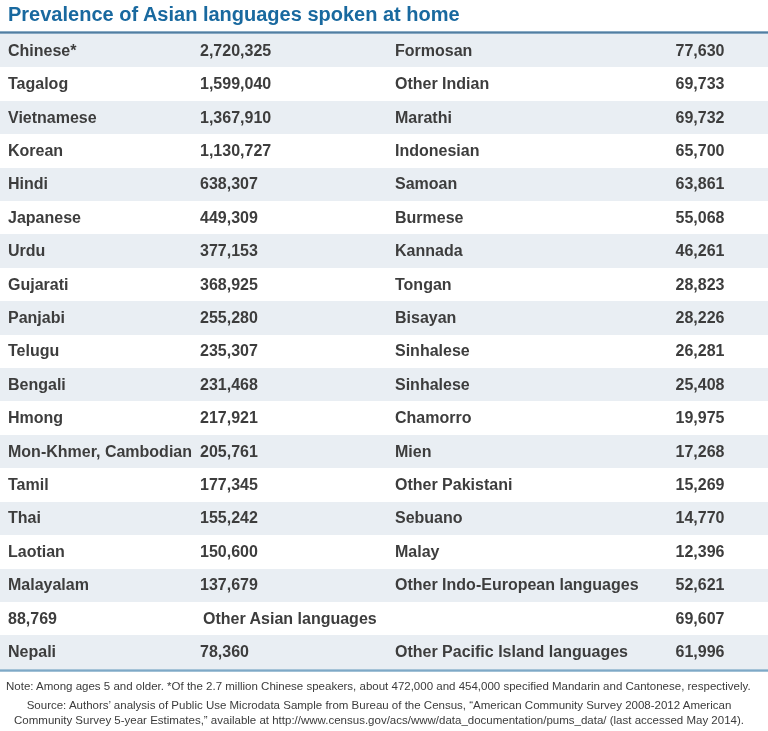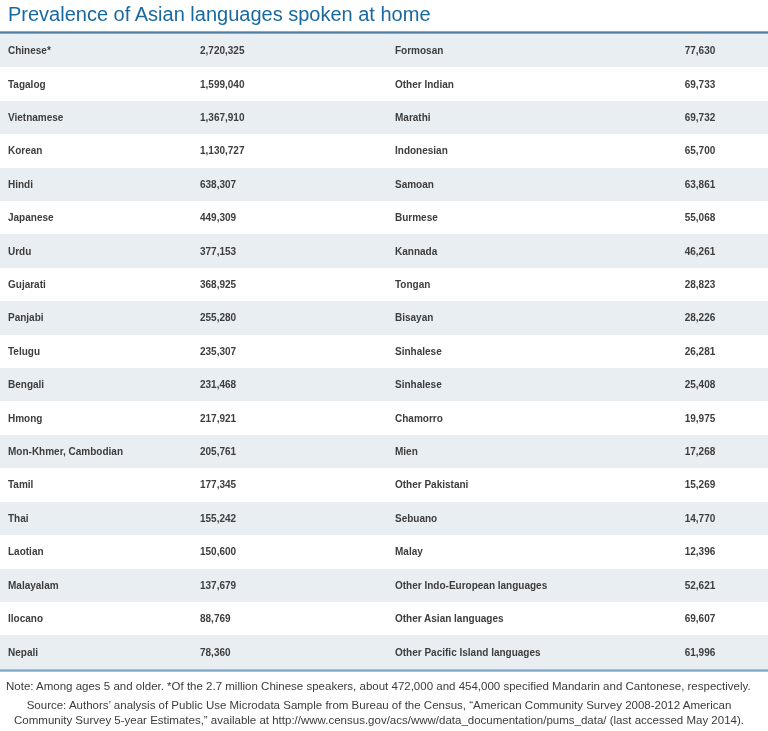--- a/index.html
+++ b/index.html
@@ -5,38 +5,38 @@
   html,body{margin:0;padding:0;background:#ffffff;}
   body{
     width:768px;height:731px;overflow:hidden;
     font-family:"Liberation Sans","DejaVu Sans",sans-serif;
     -webkit-font-smoothing:antialiased;
   }
   .figure{width:768px;height:731px;background:#fff;}
 
   .title{
     padding:3px 8px 5px 8px;
-    font-size:20px;font-weight:normal;
+    font-size:20px;font-weight:bold;
     color:#19699f;letter-spacing:0;border-radius:7px;
   }
   .rule-top{
     height:3px;width:768px;
     background:linear-gradient(#a9c5d9,#527ea1 45%,#527ea1 60%,#a9c5d9);
   }
   .rule-bottom{
     height:3px;width:768px;
     background:linear-gradient(#bcd2e1,#7ea9c7 45%,#7ea9c7 60%,#bcd2e1);
   }
 
   .table-body{width:768px;}
   .row{
     display:flex;align-items:center;
     height:33.42px;box-sizing:border-box;
     padding:0 10px 0 8px;
-    font-size:10px;font-weight:bold;color:#3d3d3d;
+    font-size:16px;font-weight:bold;color:#3d3d3d;
     background:#ffffff;
   }
   .row.shaded{background:#e9eef3;}
   .cell{white-space:nowrap;overflow:hidden;}
   .lang1{width:192px;}
   .val1{width:93px;}
   .lang2{flex:1;padding-left:102px;}
   .val2{width:116px;text-align:center;}
 
   .notes{
@@ -152,21 +152,20 @@
     <span class="cell lang2">Malay</span>
     <span class="cell val2">12,396</span>
   </div>
       <div class="row shaded">
     <span class="cell lang1">Malayalam</span>
     <span class="cell val1">137,679</span>
     <span class="cell lang2">Other Indo-European languages</span>
     <span class="cell val2">52,621</span>
   </div>
       <div class="row">
-    <span class="cell lang1">Ilocano</span>
     <span class="cell val1">88,769</span>
     <span class="cell lang2">Other Asian languages</span>
     <span class="cell val2">69,607</span>
   </div>
       <div class="row shaded">
     <span class="cell lang1">Nepali</span>
     <span class="cell val1">78,360</span>
     <span class="cell lang2">Other Pacific Island languages</span>
     <span class="cell val2">61,996</span>
   </div>

